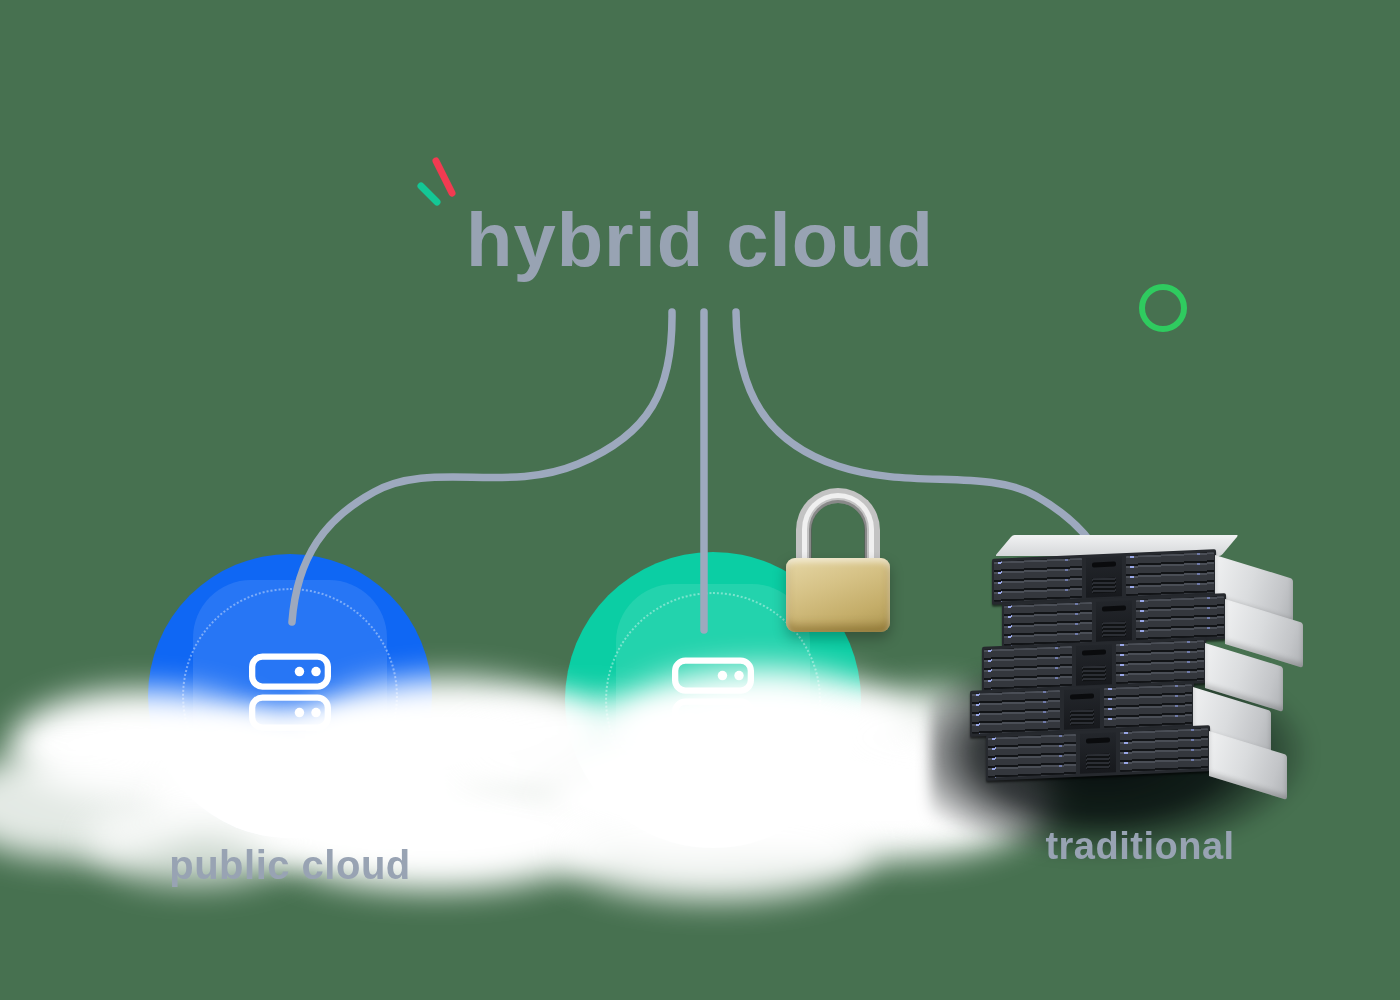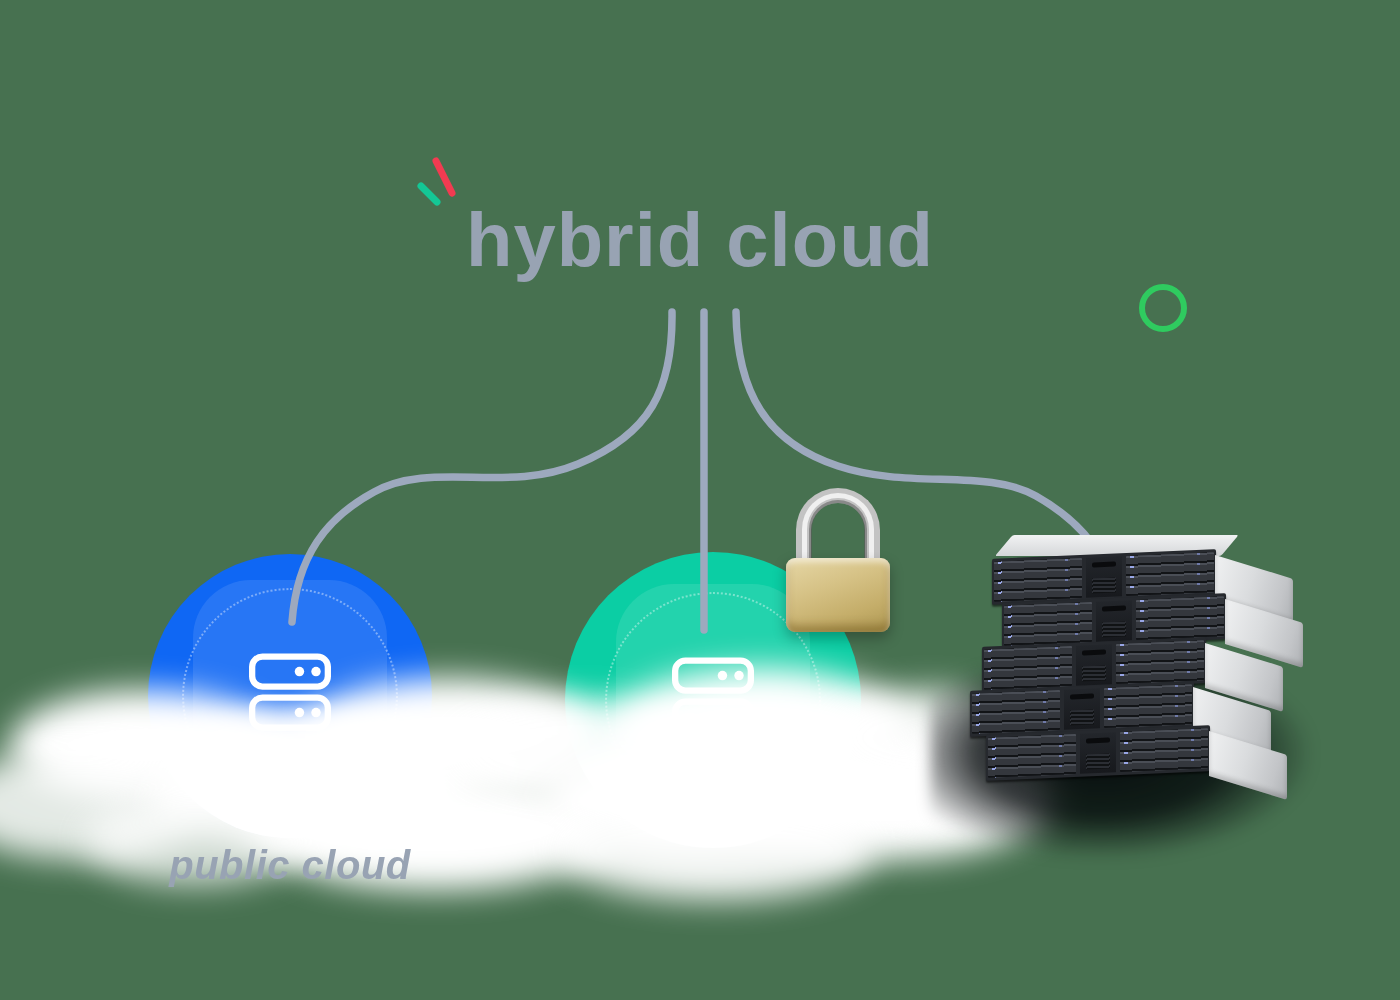--- a/index.html
+++ b/index.html
@@ -218,17 +218,18 @@
   </div>
 
   <div class="padlock">
     <div class="shackle"></div>
     <div class="shackle-hi"></div>
     <div class="shackle-sh"></div>
     <div class="lock-body"></div>
   </div>
 
   <div class="title">hybrid cloud</div>
-  <div class="label" style="left:110px;top:845px;width:360px;font-style:italic;">public cloud</div>
+  <div class="label" style="left:110px;top:845px;width:360px;">public cloud</div>
   <div class="label trad" style="left:958px;top:828px;width:364px;">
+    <span style="display:block;">traditional</span>
   </div>
 
 </div>
 
 </body></html>

